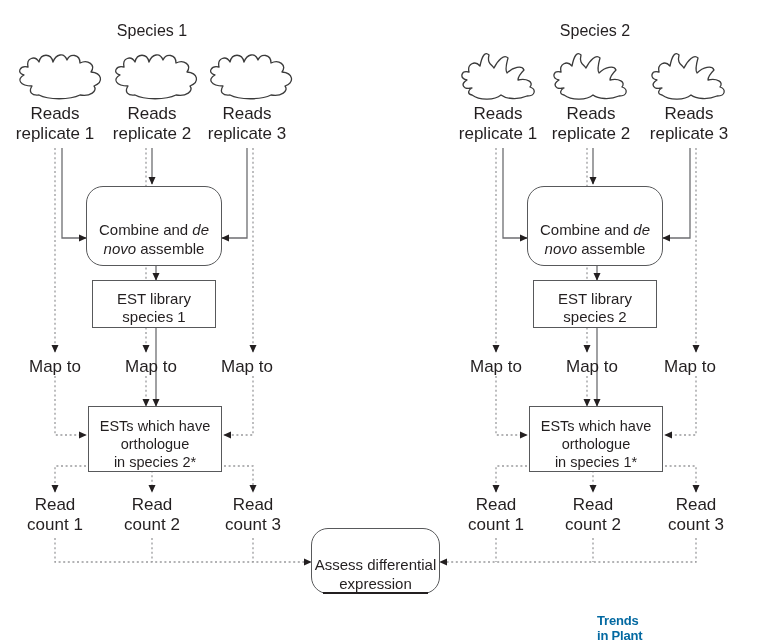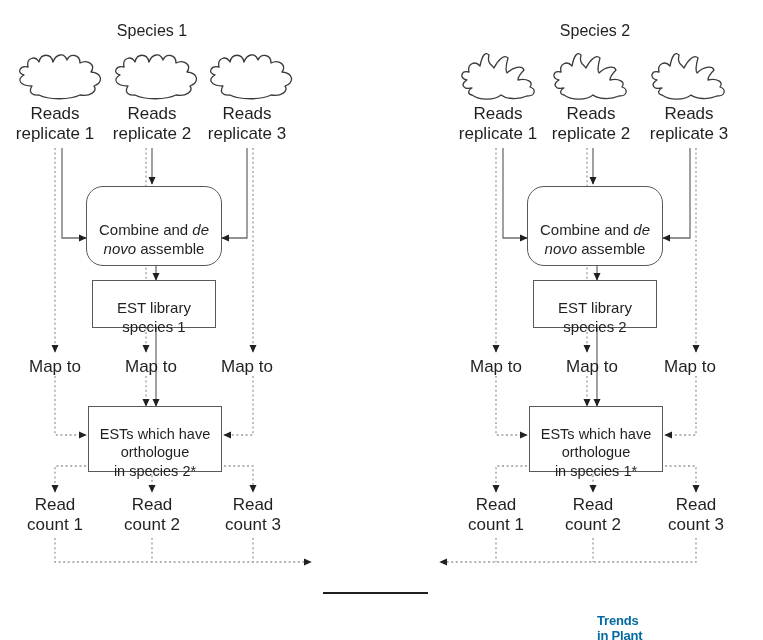--- a/index.html
+++ b/index.html
@@ -49,20 +49,21 @@
     border: 1.3px solid #58595b;
     font-size: 15px;
     line-height: 1.25;
     color: #231f20;
   }
   .node.rounded {
     border-radius: 17px;
   }
   .node.rect {
     border-radius: 0;
+    align-items: flex-end;
   }
   .node .txt { display: block; white-space: pre-line; margin-top: 27px; }
   .ital { font-style: italic; }
   .leaf { position: absolute; }
   .footer {
     position: absolute;
     font-family: "Liberation Sans", sans-serif;
     font-weight: bold;
     font-size: 13px;
     color: #0369a1;
@@ -234,17 +235,21 @@
 in species 1*</span>
   </div>
 
   <div class="lbl" style="left:451px; top:495px; width:90px;">Read
 count 1</div>
   <div class="lbl" style="left:548px; top:495px; width:90px;">Read
 count 2</div>
   <div class="lbl" style="left:651px; top:495px; width:90px;">Read
 count 3</div>
 
+  <div class="node rounded" style="left:311px; top:528px; width:129px; height:66px;">
+    <span class="txt">Assess differential
+expression</span>
+  </div>
   <div class="assess-underline" style="left:323px; top:592px; width:105px;"></div>
 
   <div class="footer" style="left:597px; top:613px;">Trends in Plant Science</div>
 
 </div>
 
 </body></html>

